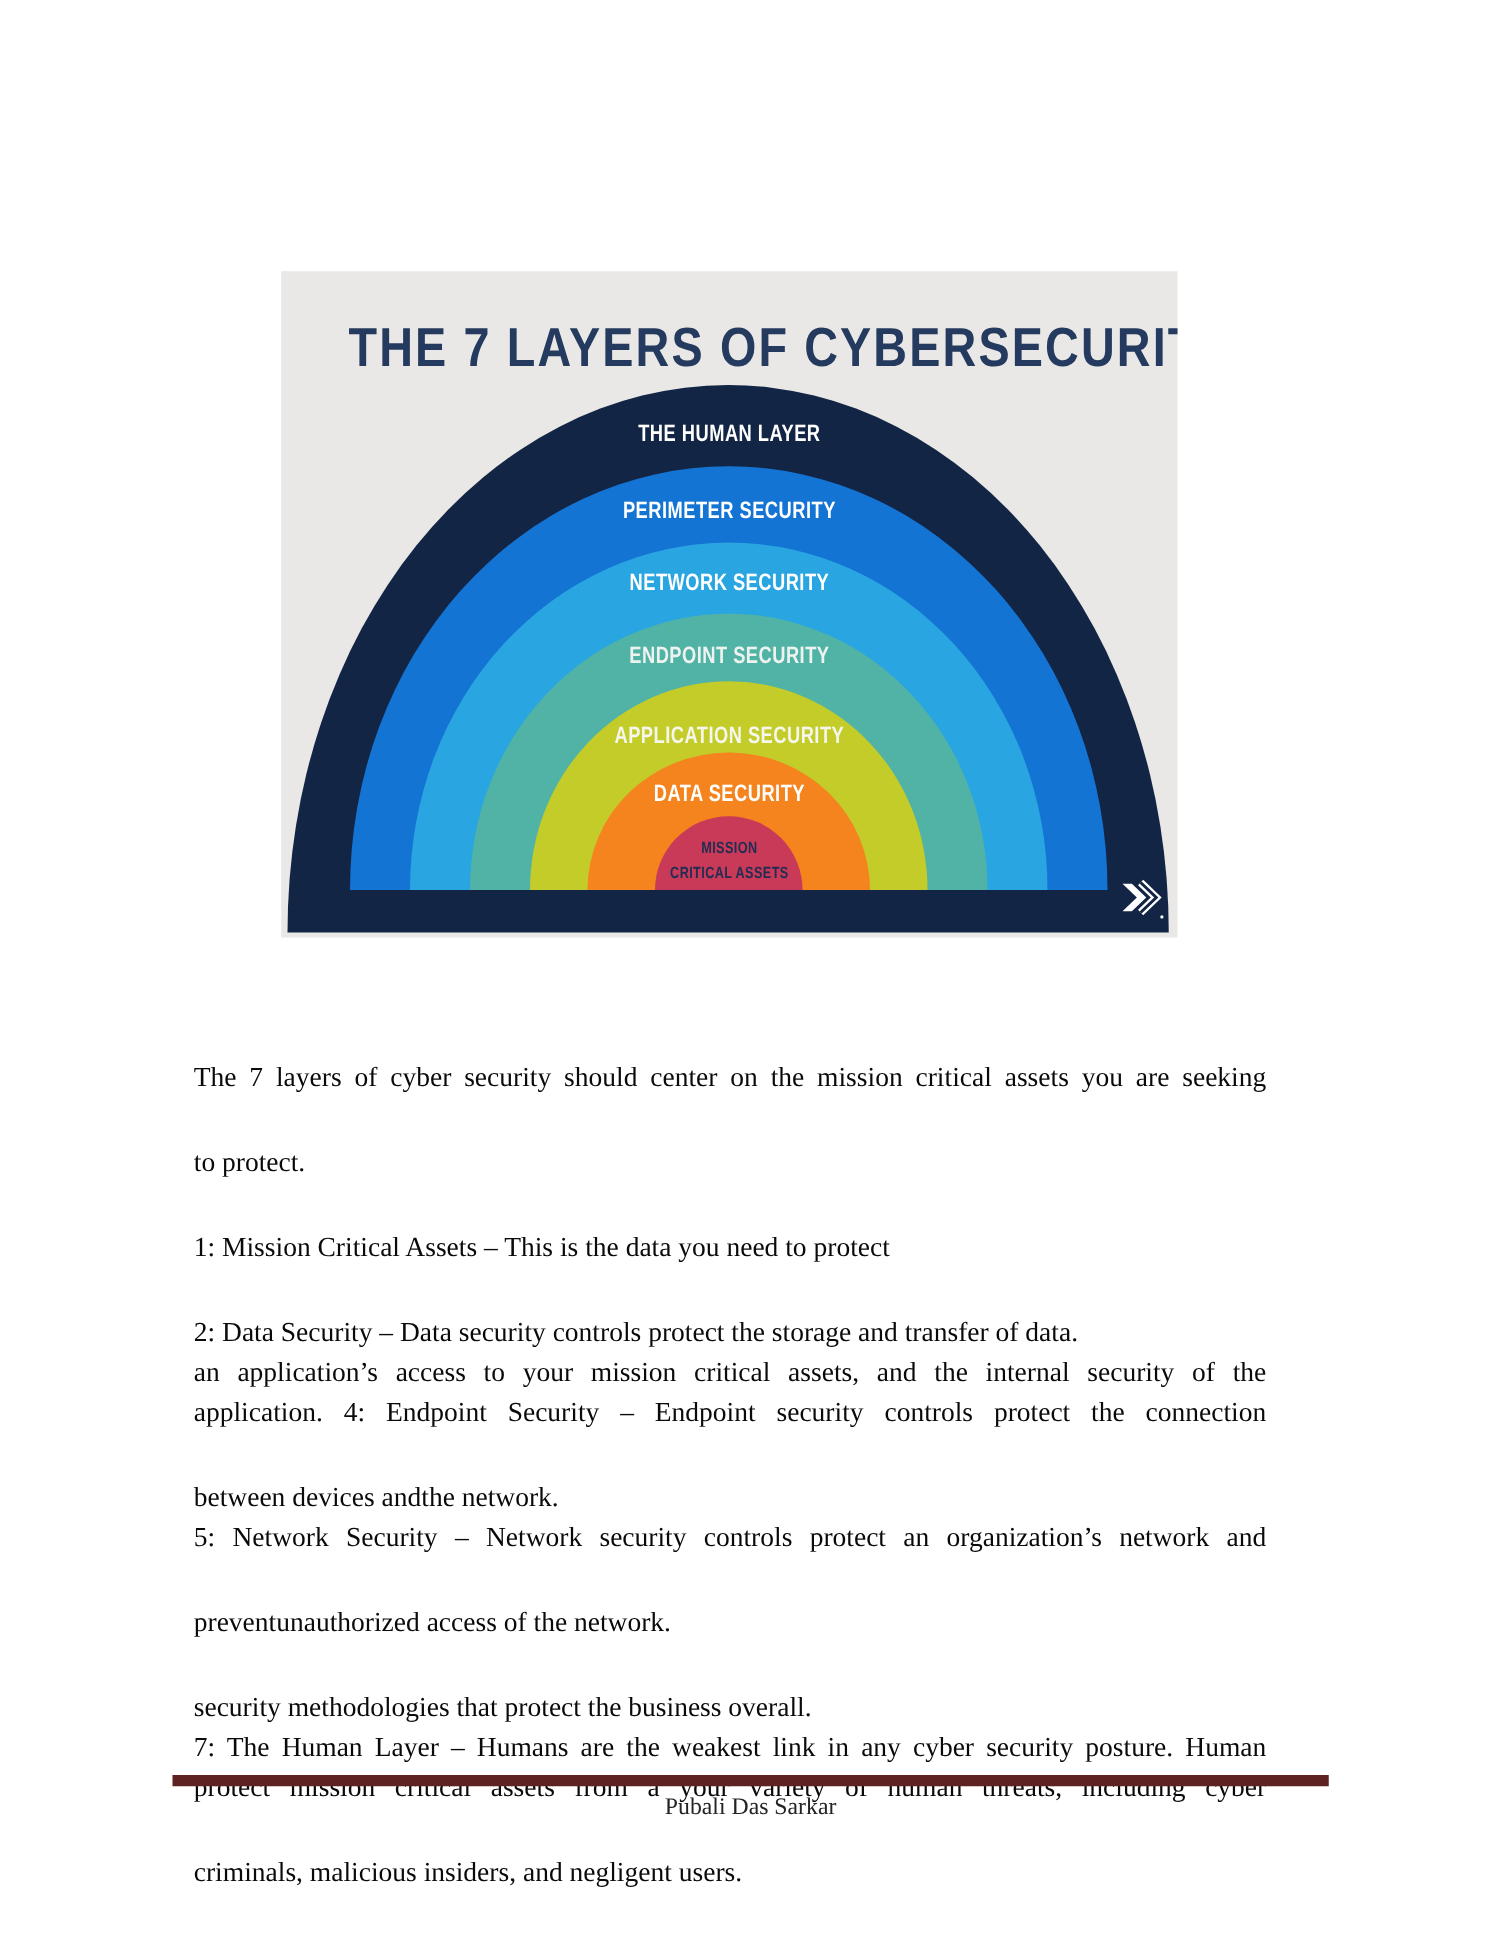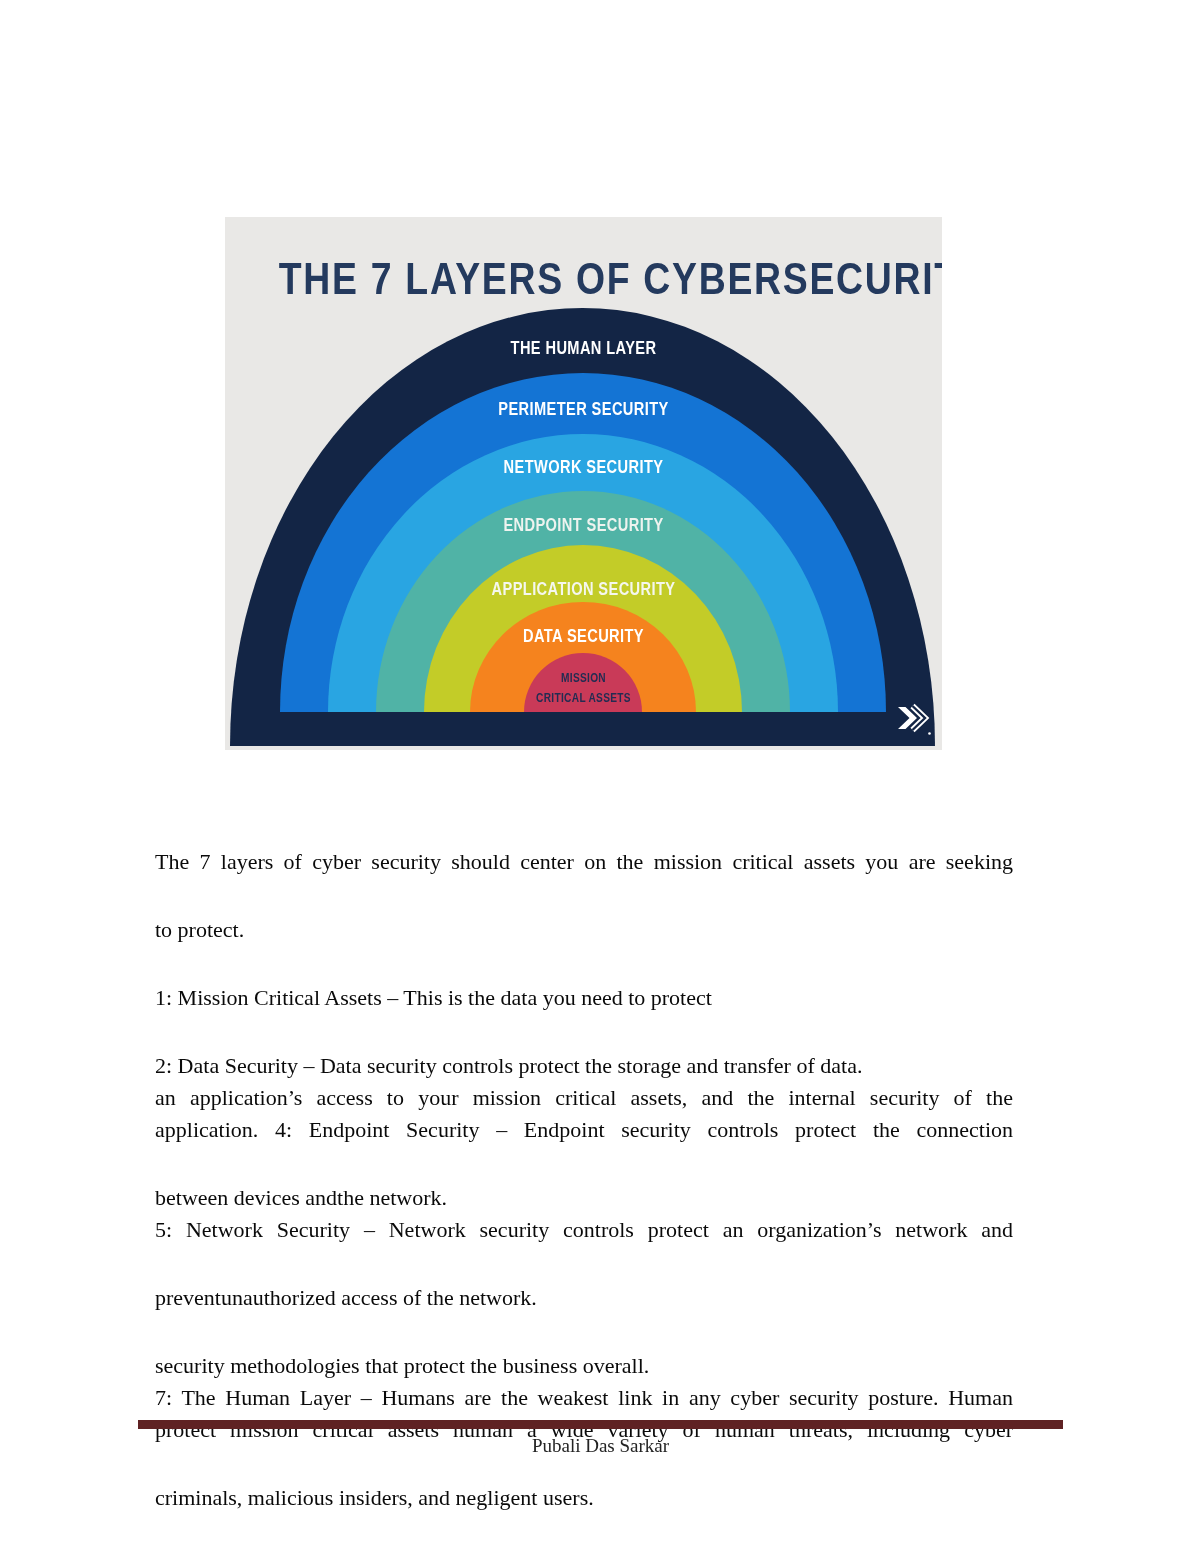--- a/index.html
+++ b/index.html
@@ -86,19 +86,19 @@
     </div>
     <div class="para">
       <div class="tline">5: Network Security – Network security controls protect an organization’s network and</div>
       <div class="tline last">preventunauthorized access of the network.</div>
     </div>
     <div class="para">
       <div class="tline last">security methodologies that protect the business overall.</div>
     </div>
     <div class="para">
       <div class="tline">7: The Human Layer – Humans are the weakest link in any cyber security posture. Human</div>
-      <div class="tline">protect mission critical assets human a wide variety of human threats, including cyber</div>
+      <div class="tline">protect mission critical assets from a your variety of human threats, including cyber</div>
       <div class="tline last">criminals, malicious insiders, and negligent users.</div>
     </div>
   </div>
 
 <div class="footer-rule" style="background: rgb(95, 34, 35);"></div>
 <div class="footer-name">Pubali Das Sarkar</div>
 
 </body></html>

